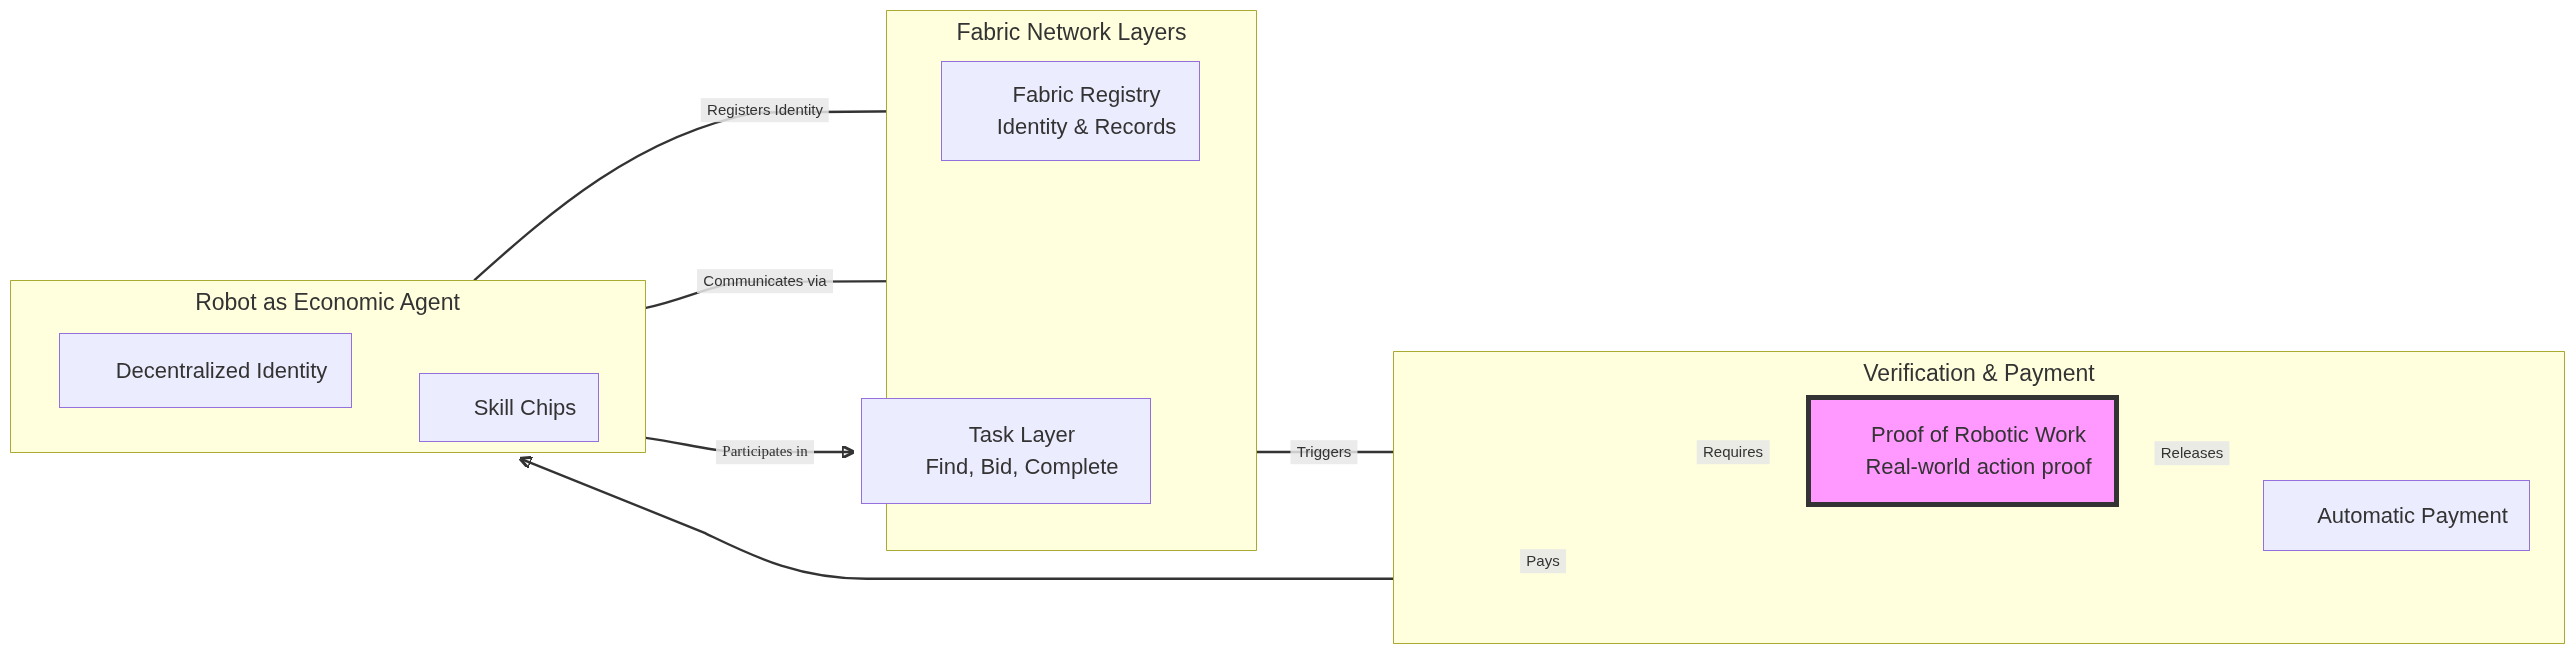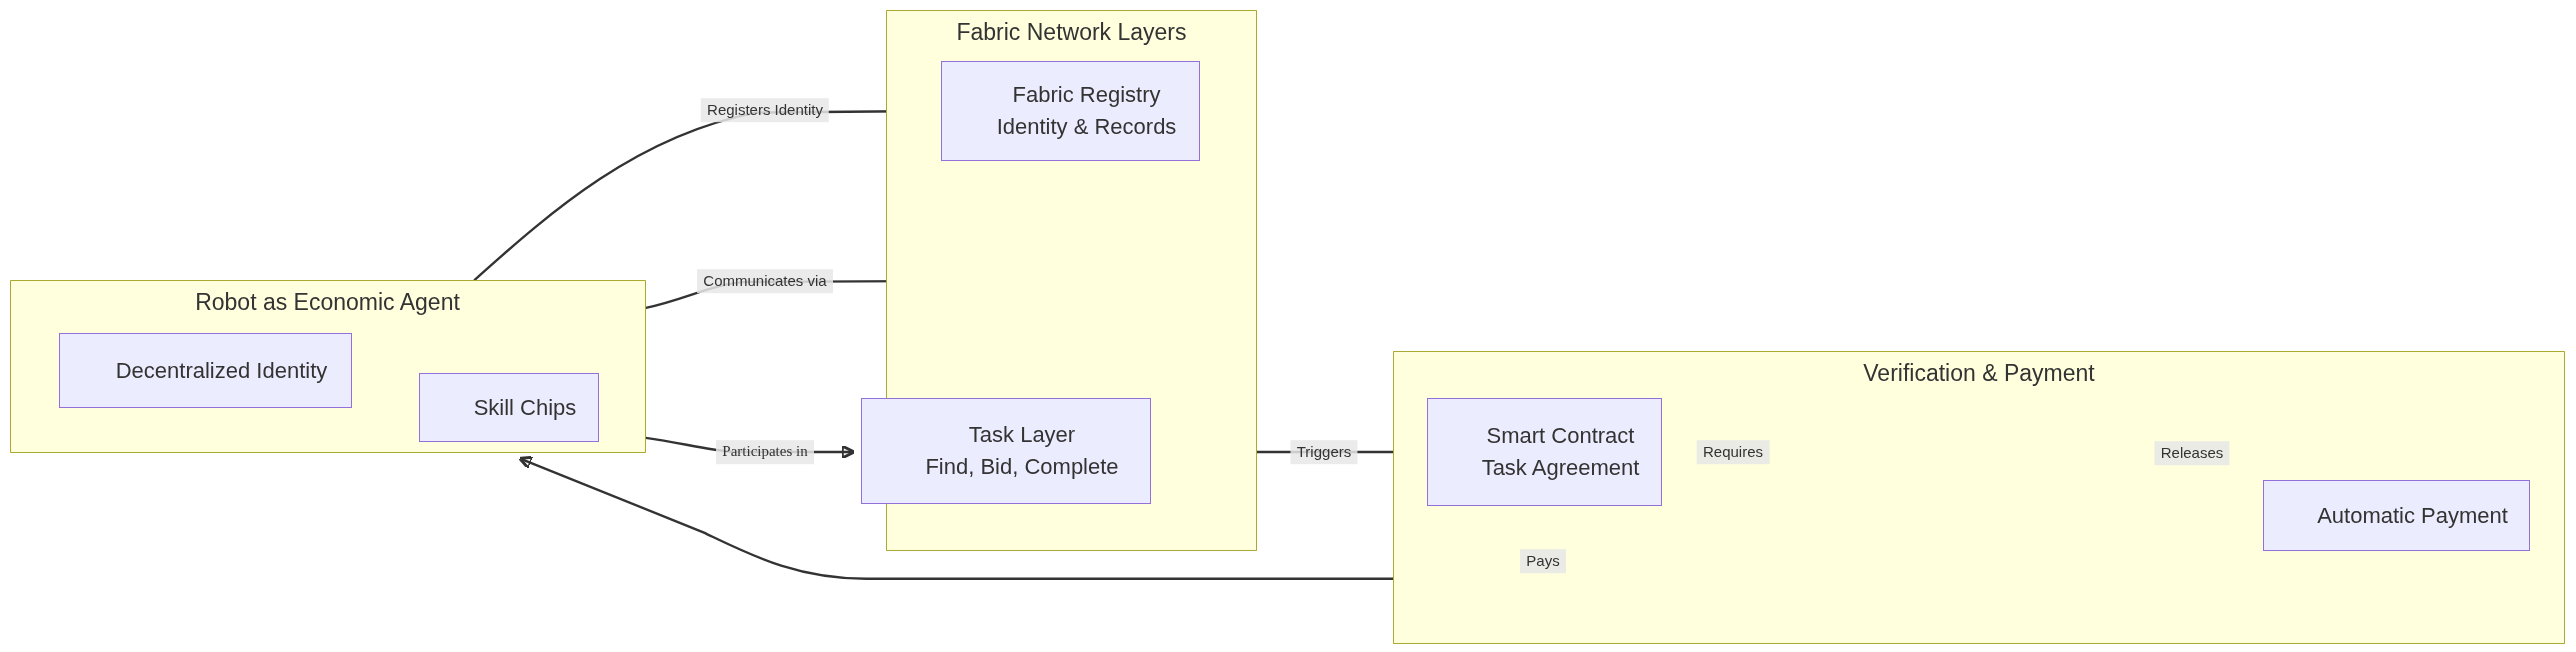--- a/index.html
+++ b/index.html
@@ -96,23 +96,23 @@
     <span>Identity &amp; Records</span>
   </div>
   <div class="node n-task">
     <span>Task Layer</span>
     <span>Find, Bid, Complete</span>
   </div>
 
   <section class="subgraph sg-verification">
     <div class="sg-title">Verification &amp; Payment</div>
   </section>
-  <div class="node n-contract">
-    <span>Smart Contract</span>
-    <span>Task Agreement</span>
+  <div class="node highlight n-proof">
+    <span>Proof of Robotic Work</span>
+    <span>Real-world action proof</span>
   </div>
   <div class="node n-autopay">
     <span>Automatic Payment</span>
   </div>
 
   <div class="edge-label l-registers">Registers Identity</div>
   <div class="edge-label l-communicates">Communicates via</div>
   <div class="edge-label l-participates">Participates in</div>
   <div class="edge-label l-triggers">Triggers</div>
   <div class="edge-label l-requires">Requires</div>

